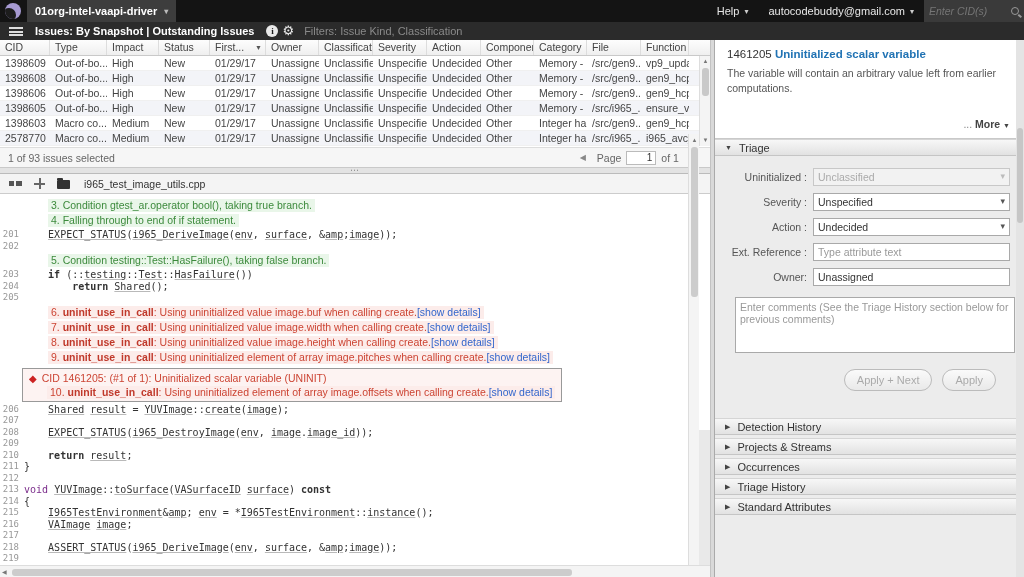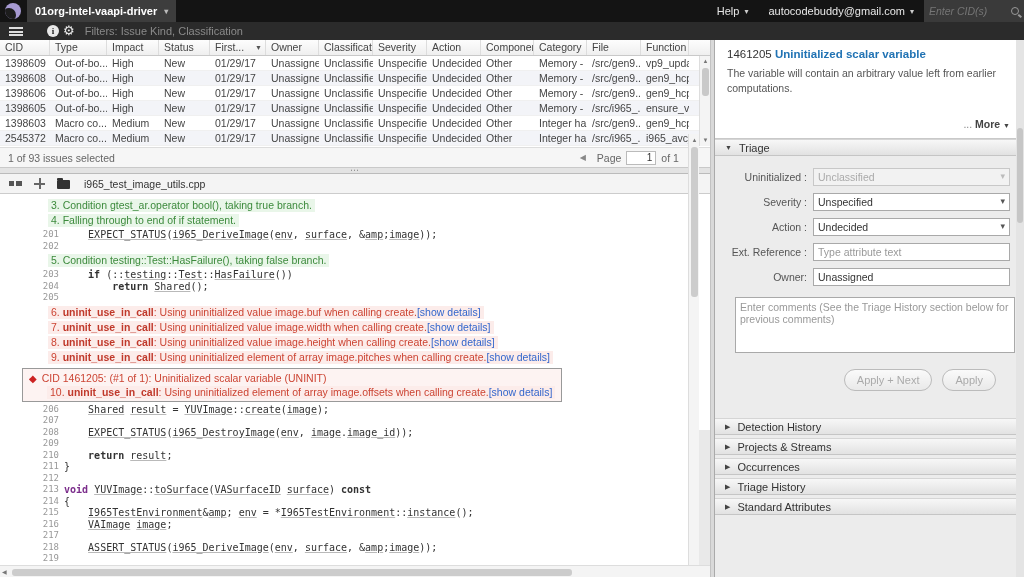--- a/index.html
+++ b/index.html
@@ -60,25 +60,25 @@
   .ic-events:after { content:""; position:absolute; left:7px; top:2px; width:6px; height:5px; background:#555; }
   .ic-expand { width:11px; height:11px; position:relative; }
   .ic-expand:before { content:""; position:absolute; left:4.5px; top:0; width:2px; height:11px; background:#666; }
   .ic-expand:after { content:""; position:absolute; left:0; top:4.5px; width:11px; height:2px; background:#666; }
   .ic-folder { width:13px; height:9px; background:#333; border-radius:1px; position:relative; margin-top:2px; }
   .ic-folder:before { content:""; position:absolute; left:0; top:-2px; width:6px; height:2px; background:#333; border-radius:1px 1px 0 0; }
   .code-tab { margin-left:14px; font-size:10.5px; color:#333; }
 
   .code { position:absolute; left:0; top:154px; width:699px; height:371px; overflow:hidden; background:#fff; padding-top:3px;
     font-family:"DejaVu Sans Mono","Liberation Mono",monospace; font-size:10px; }
-  .cl { position:relative; padding-left:24px; height:11.5px; line-height:11.5px; white-space:pre; color:#333;margin-left:40px; }
+  .cl { position:relative; padding-left:24px; height:11.5px; line-height:11.5px; white-space:pre; color:#333; }
   .cl .ln { position:absolute; left:0; top:0; width:19px; text-align:right; color:#999; font-size:9px; }
   .cl .id { text-decoration:underline; text-decoration-color:#b9b9b9; }
   .cl .kw { font-weight:bold; }
-  .cl .kwt { font-weight:bold; color:#7b2d8b; }
+  .cl .kwt { font-weight:normal; color:#7b2d8b; }
   .ev { margin:2px 0 2px 48px; font-family:"Liberation Sans",sans-serif; font-size:10.5px; line-height:13px; }
   .ev .tag { display:inline-block; padding:0 3px; }
   .ev-g .tag { color:#3c8a3c; background:#e9f6e9; }
   .ev-r .tag { color:#cc4433; background:#fcecea; }
   .ev-r b { color:#c0392b; }
   .ev a { color:#3366cc; text-decoration:none; }
   .cid-box { margin:2px 0 2px 22px; display:inline-block; border:1px solid #999; background:#fdf3f2; padding:2px 6px 2px 6px; }
   .cid-box .t1 { color:#cc4433; font-family:"Liberation Sans",sans-serif; font-size:10.5px; line-height:14px; }
   .cid-box .dia { color:#cc2222; font-size:10px; margin-right:5px; }
   .cid-box .ev { margin:0 0 0 18px; }
@@ -145,20 +145,21 @@
     </div>
     <div class="cid-search">
       <input placeholder="Enter CID(s)" style="">
       <span class="mag"></span>
     </div>
   </div>
 </div>
 
 <div class="navbar">
   <span class="burger"></span>
+  <span class="nav-title">Issues: By Snapshot | Outstanding Issues</span>
   <span class="info-ic">i</span>
   <span class="gear-ic">⚙</span>
   <span class="nav-filters">Filters: Issue Kind, Classification</span>
 </div>
 
 <div class="left">
 
   <div class="tbl">
     <div class="thead" id="thead">
         <div class="th" style="width:50px">CID</div>
@@ -245,21 +246,21 @@
           <div class="td" style="width:53px">Unassigned</div>
           <div class="td" style="width:54px">Unclassified</div>
           <div class="td" style="width:54px">Unspecified</div>
           <div class="td" style="width:54px">Undecided</div>
           <div class="td" style="width:53px">Other</div>
           <div class="td" style="width:53px">Integer ha...</div>
           <div class="td" style="width:54px">/src/gen9...</div>
           <div class="td" style="width:48px">gen9_hcpe_h</div>
         </div>
         <div class="trow">
-          <div class="td" style="width:50px">2545372</div>
+          <div class="td" style="width:50px">2578770</div>
           <div class="td" style="width:57px">Macro co...</div>
           <div class="td" style="width:52px">Medium</div>
           <div class="td" style="width:51px">New</div>
           <div class="td" style="width:56px">01/29/17</div>
           <div class="td" style="width:53px">Unassigned</div>
           <div class="td" style="width:54px">Unclassified</div>
           <div class="td" style="width:54px">Unspecified</div>
           <div class="td" style="width:54px">Undecided</div>
           <div class="td" style="width:53px">Other</div>
           <div class="td" style="width:53px">Integer ha...</div>

